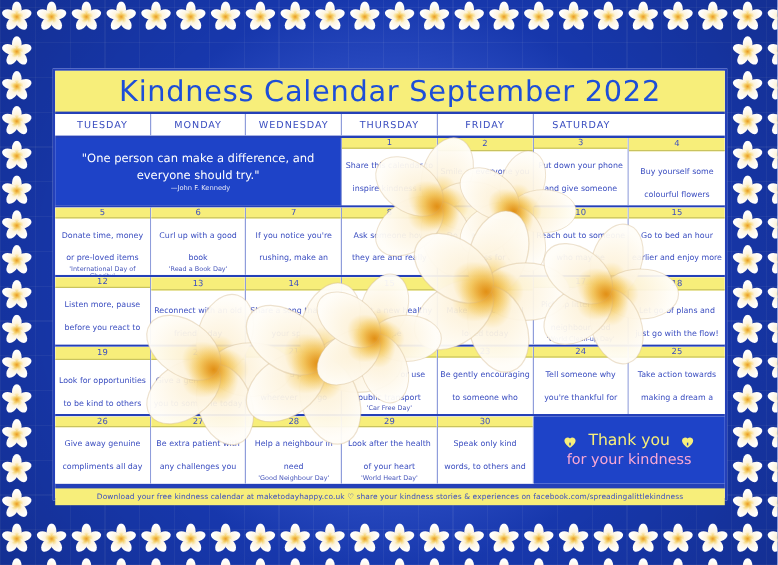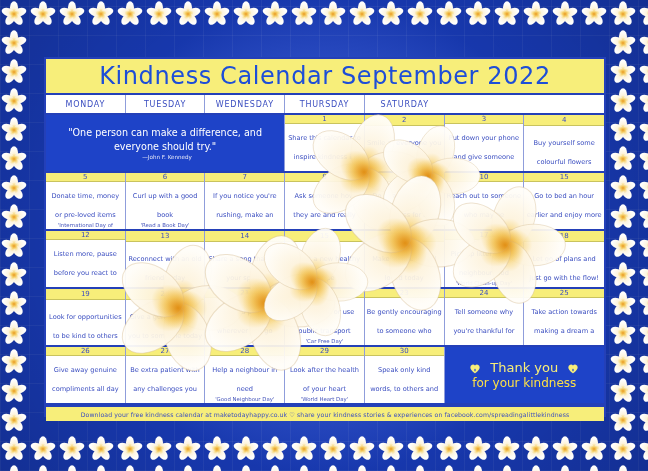--- a/index.html
+++ b/index.html
@@ -143,21 +143,21 @@
     display: flex; flex-direction: column;
     align-items: center; justify-content: center;
     box-sizing: border-box;
   }
   .thanks-line1 {
     display: flex; align-items: center; gap: 8px;
     color: #f7ee7a;
     font-size: 13px;
   }
   .thanks-line2 {
-    color: #fde047;
+    color: #f9a8d4;
     font-size: 12px;
     margin-top: 1px;
   }
   .heart { width: 14px; height: 14px; display:block; }
 
   #footer-bar {
     height: 16px;
     background: #f7ee7a;
     border-top: 2px solid #2440b8;
     display: flex; align-items: center; justify-content: center;
@@ -3738,24 +3738,25 @@
       </div>
     </div>
 
   <div id="calendar-card">
 
     <div id="title-bar">
       <span class="title-text">Kindness Calendar September 2022</span>
     </div>
 
     <div id="weekday-row">
+        <div class="weekday">TUESDAY</div>
         <div class="weekday">MONDAY</div>
-        <div class="weekday">TUESDAY</div>
         <div class="weekday">WEDNESDAY</div>
         <div class="weekday">THURSDAY</div>
+        <div class="weekday">FRIDAY</div>
         <div class="weekday">SATURDAY</div>
       </div>
 
     <div id="weeks-container">
         <div class="week-row">
           <div class="quote-cell">
             <span class="quote-text">"One person can make a difference, and everyone should try."</span>
             <span class="quote-author">—John F. Kennedy</span>
           </div>
           <div class="day-cell">

